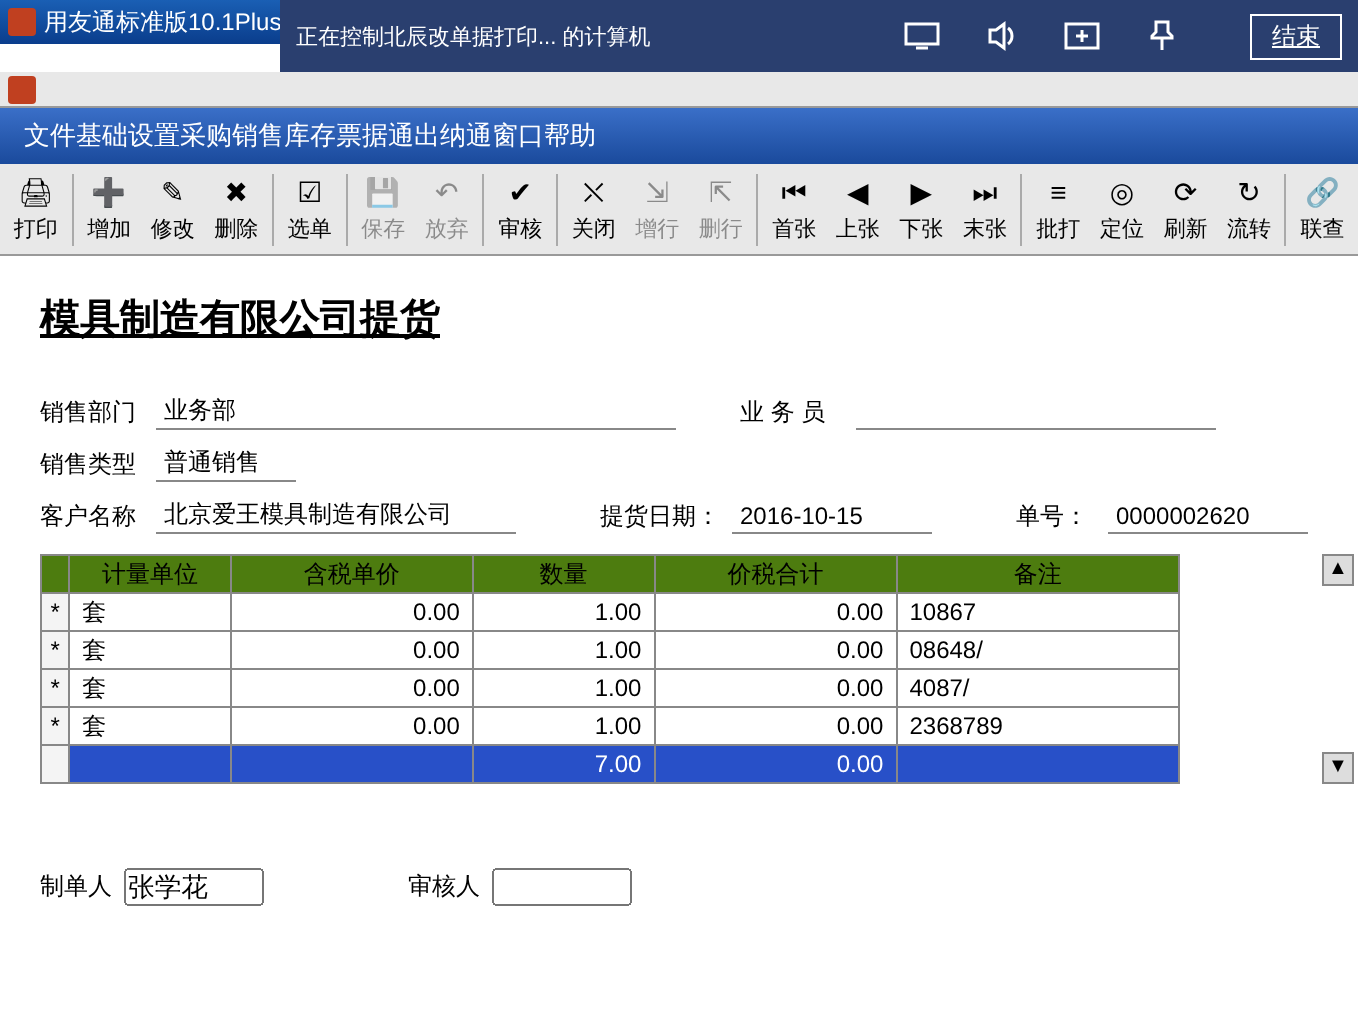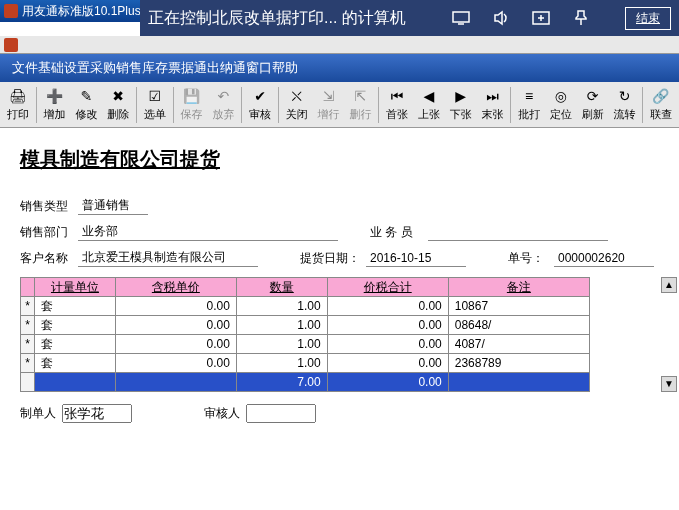--- a/index.html
+++ b/index.html
@@ -5,21 +5,21 @@
 * { box-sizing: border-box; margin: 0; padding: 0; }
 body { font-family: "SimSun", "Microsoft YaHei", sans-serif; font-size: 12px; background: #fff; width: 679px; height: 510px; overflow: hidden; position: relative; }
 
 
 .titlebar { background: linear-gradient(to bottom, #1a5fb4, #0a3d8c); height: 22px; display: flex; align-items: center; color: #fff; padding-left: 4px; }
 .titlebar .app-icon { width: 14px; height: 14px; background: #c04020; border-radius: 2px; margin-right: 4px; }
 .titlebar .title-text { font-size: 12px; }
 
 
 .remotebar { position: absolute; top: 0; left: 140px; right: 0; height: 36px; background: #2a3f6f; display: flex; align-items: center; color: #fff; padding: 0 8px; z-index: 10; }
-.remotebar .msg { flex: 1; font-size: 16px; }
+.remotebar .msg { flex: 1; font-size: 11px; }
 .remotebar .rb-icon { width: 28px; height: 28px; display: flex; align-items: center; justify-content: center; margin: 0 6px; cursor: pointer; }
 .remotebar .end-btn { border: 1px solid #fff; padding: 2px 10px; margin-left: 24px; cursor: pointer; text-decoration: underline; }
 
 
 .subbar { position: absolute; top: 36px; left: 0; right: 0; height: 18px; background: #e8e8e8; border-bottom: 1px solid #999; }
 .subbar .sub-icon { width: 14px; height: 14px; background: #c04020; margin: 2px 4px; border-radius: 2px; }
 
 
 .menubar { position: absolute; top: 54px; left: 0; right: 0; height: 28px; background: linear-gradient(to bottom, #3a6fc8, #1a4a9c); display: flex; align-items: center; padding: 0 12px; color: #fff; }
 .menubar span { cursor: pointer; font-size: 13px; }
@@ -37,29 +37,29 @@
 
 .form-row { display: flex; align-items: center; margin-bottom: 8px; gap: 6px; }
 .form-row .lbl { font-size: 12px; min-width: 52px; }
 .form-row .fld { border: none; border-bottom: 1px solid #888; background: #fff; height: 18px; padding: 0 4px; font-size: 12px; }
 .fld.w70 { width: 70px; } .fld.w100 { width: 100px; } .fld.w180 { width: 180px; } .fld.w260 { width: 260px; }
 
 
 .grid-wrap { position: relative; margin-top: 10px; }
 .grid { border-collapse: collapse; width: 570px; }
 .grid th, .grid td { border: 1px solid #888; height: 19px; font-size: 12px; padding: 0 6px; }
-.grid th { background: #f9a8d4; font-weight: normal; text-align: center; text-decoration: underline; }
+.grid th { background: #4d7c0f; font-weight: normal; text-align: center; }
 .grid td.num { text-align: right; }
 .grid td.mark { width: 14px; text-align: center; background: #f4f4f4; padding: 0; }
 .grid tr.sum td { background: #2850c8; color: #fff; }
 .grid tr.sum td.mark { background: #f4f4f4; }
 .scroll-up, .scroll-down { position: absolute; right: -18px; width: 16px; height: 16px; background: #ddd; border: 1px solid #888; text-align: center; line-height: 14px; cursor: pointer; font-size: 10px; }
 .scroll-up { top: 0; } .scroll-down { bottom: 0; }
 
-.footer-row { display: flex; align-items: center; margin-top: 12px; gap: 6px; }
+.footer-row { display: flex; align-items: center; margin-top: 42px; gap: 6px; }
 
 svg { display: block; }
 </style>
 </head>
 <body>
 
 <div class="titlebar">
   <div class="app-icon"></div>
   <span class="title-text">用友通标准版10.1Plus2 — [一般发货]</span>
 </div>
@@ -197,30 +197,30 @@
     <div class="tbtn">
       <div class="ticon">🔗</div>
       <div class="tlbl">联查</div>
     </div>
   </div>
 
 <div class="form-area">
   <div class="form-title">模具制造有限公司提货</div>
 
   <div class="form-row">
-    <span class="lbl">销售类型</span>
-    <input class="fld w70" value="普通销售" style="">
-  </div>
-
-  <div class="form-row">
     <span class="lbl">销售部门</span>
     <input class="fld w260" value="业务部" style="">
     <span style="width:20px"></span>
     <span class="lbl">业 务 员</span>
     <input class="fld w180" value="" style="">
+  </div>
+
+  <div class="form-row">
+    <span class="lbl">销售类型</span>
+    <input class="fld w70" value="普通销售" style="">
   </div>
 
   <div class="form-row">
     <span class="lbl">客户名称</span>
     <input class="fld w180" value="北京爱王模具制造有限公司" style="">
     <span style="width:30px"></span>
     <span class="lbl" style="min-width:60px">提货日期：</span>
     <input class="fld w100" value="2016-10-15" style="">
     <span style="width:30px"></span>
     <span class="lbl" style="min-width:40px">单号：</span>

